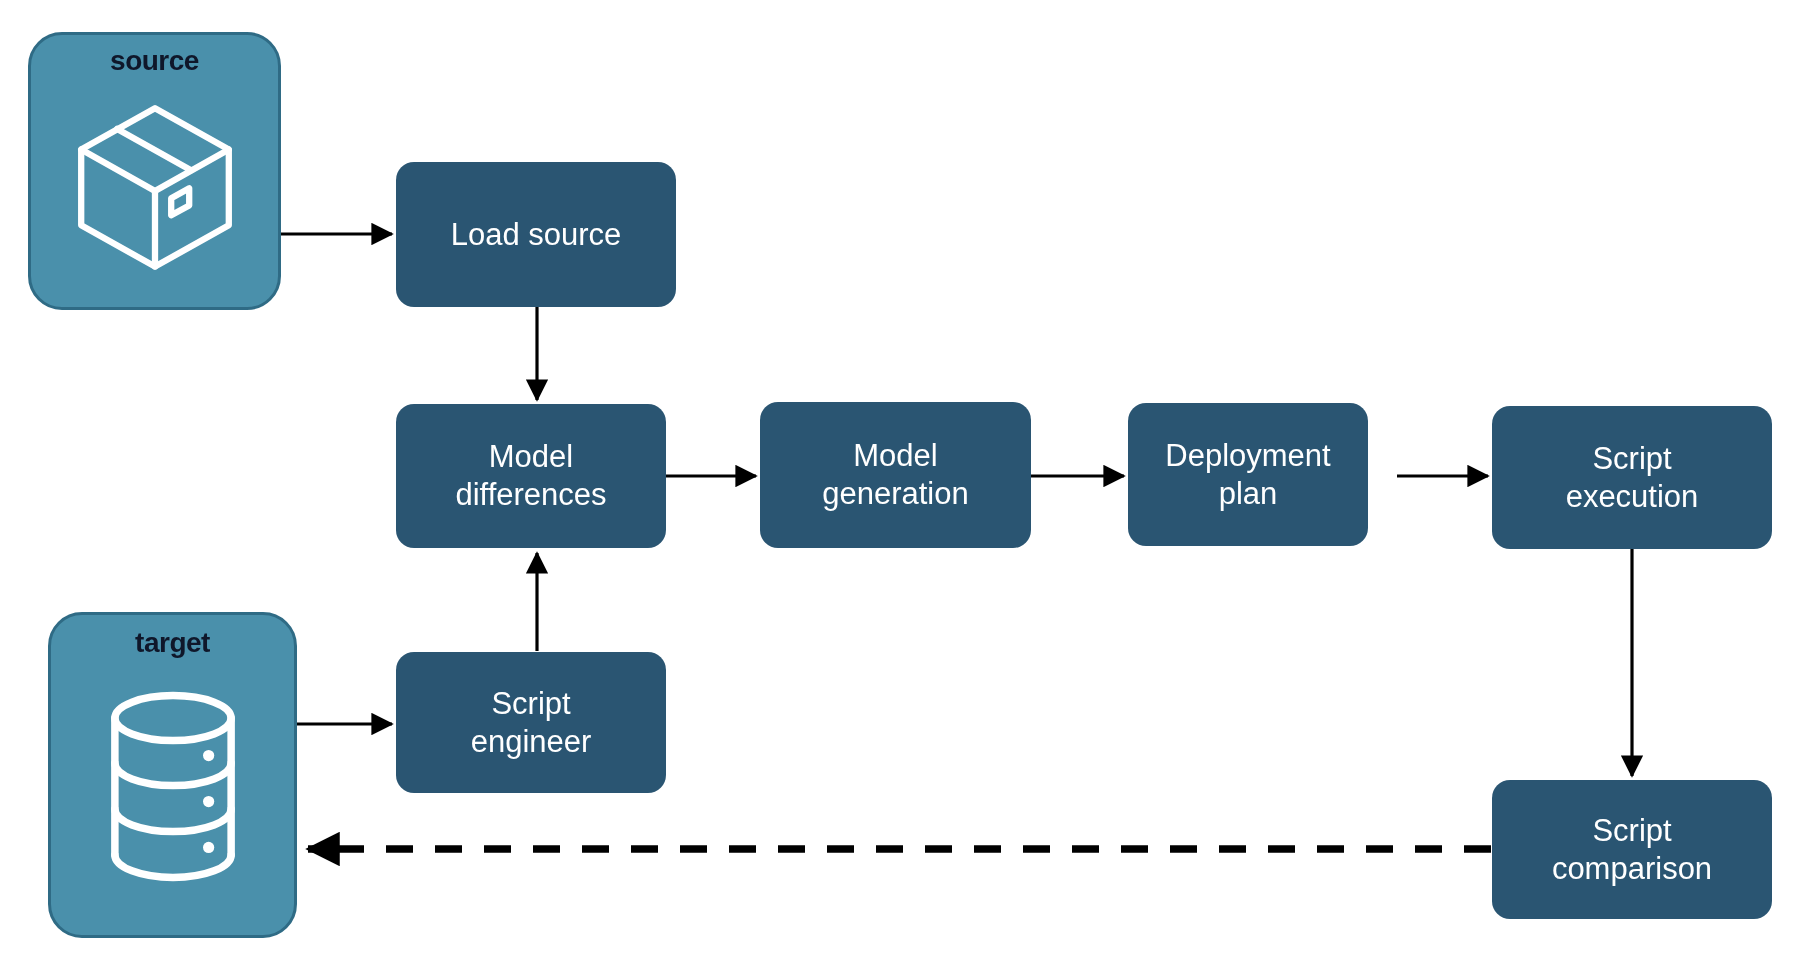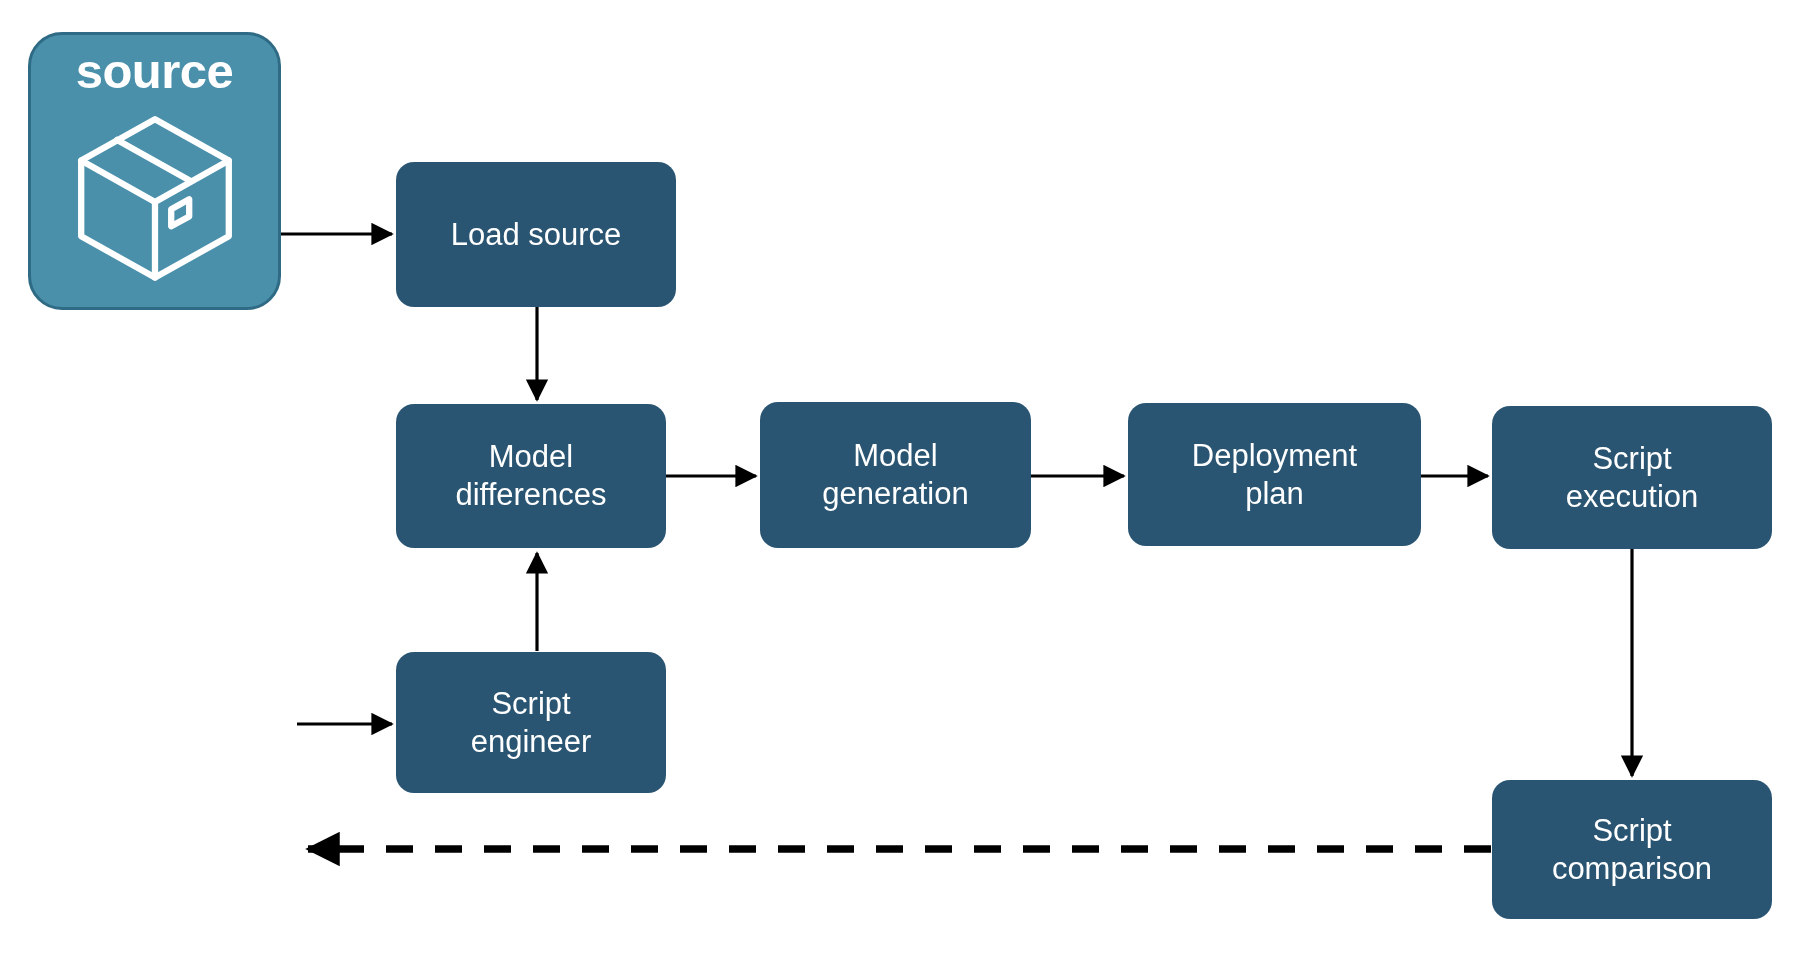--- a/index.html
+++ b/index.html
@@ -24,23 +24,23 @@
     box-sizing: border-box;
     background: #4a90ab;
     border: 3px solid #2f6b85;
     border-radius: 34px;
     display: flex;
     flex-direction: column;
     align-items: center;
     z-index: 3;
   }
   .endpoint-label {
-    color: #ffffff;
+    color: #0f172a;
     font-weight: bold;
-    font-size: 49px;
+    font-size: 28px;
     line-height: 1;
     letter-spacing: -0.5px;
     text-align: center;
     user-select: none;
   }
   .endpoint-icon {
     flex: 1 1 auto;
     display: flex;
     align-items: center;
     justify-content: center;
@@ -116,40 +116,61 @@
 
         <path d="M18 64 L100 110 L182 64"></path>
         <path d="M100 110 L100 194"></path>
         <path d="M58 41 L140 87"></path>
 
         <path d="M118 118 L138 107 L138 126 L118 137 Z"></path>
       </svg>
     </div>
   </div>
 
+  <div class="endpoint" style="left:48px; top:612px; width:249px; height:326px; padding:14px 0 20px;">
+    <div class="endpoint-label">target</div>
+    <div class="endpoint-icon">
+      <svg viewBox="0 0 160 210" width="150" height="197" xmlns="http://www.w3.org/2000/svg" fill="none" stroke="#ffffff" stroke-width="8" stroke-linejoin="round" stroke-linecap="round">
+
+        <ellipse cx="80" cy="32" rx="62" ry="24"></ellipse>
+
+        <path d="M18 32 L18 178"></path>
+        <path d="M142 32 L142 178"></path>
+
+        <path d="M18 178 a62 24 0 0 0 124 0"></path>
+
+        <path d="M18 80 a62 24 0 0 0 124 0"></path>
+        <path d="M18 129 a62 24 0 0 0 124 0"></path>
+
+        <circle cx="118" cy="72" r="6" fill="#ffffff" stroke="none"></circle>
+        <circle cx="118" cy="121" r="6" fill="#ffffff" stroke="none"></circle>
+        <circle cx="118" cy="170" r="6" fill="#ffffff" stroke="none"></circle>
+      </svg>
+    </div>
+  </div>
 
   <div class="process" style="left:396px; top:162px; width:280px; height:145px;">
     <span>Load source</span>
   </div>
 
   <div class="process" style="left:396px; top:404px; width:270px; height:144px;">
     <span>
       <span>Model</span><br>
       <span>differences</span>
     </span>
   </div>
 
   <div class="process" style="left:760px; top:402px; width:271px; height:146px;">
     <span>
       <span>Model</span><br>
       <span>generation</span>
     </span>
   </div>
 
-  <div class="process" style="left:1128px; top:403px; width:293px; height:143px;">
+  <div class="process" style="left:1128px; top:403px; width:240px; height:143px;">
     <span>
       <span>Deployment</span><br>
       <span>plan</span>
     </span>
   </div>
 
   <div class="process" style="left:1492px; top:406px; width:280px; height:143px;">
     <span>
       <span>Script</span><br>
       <span>execution</span>

